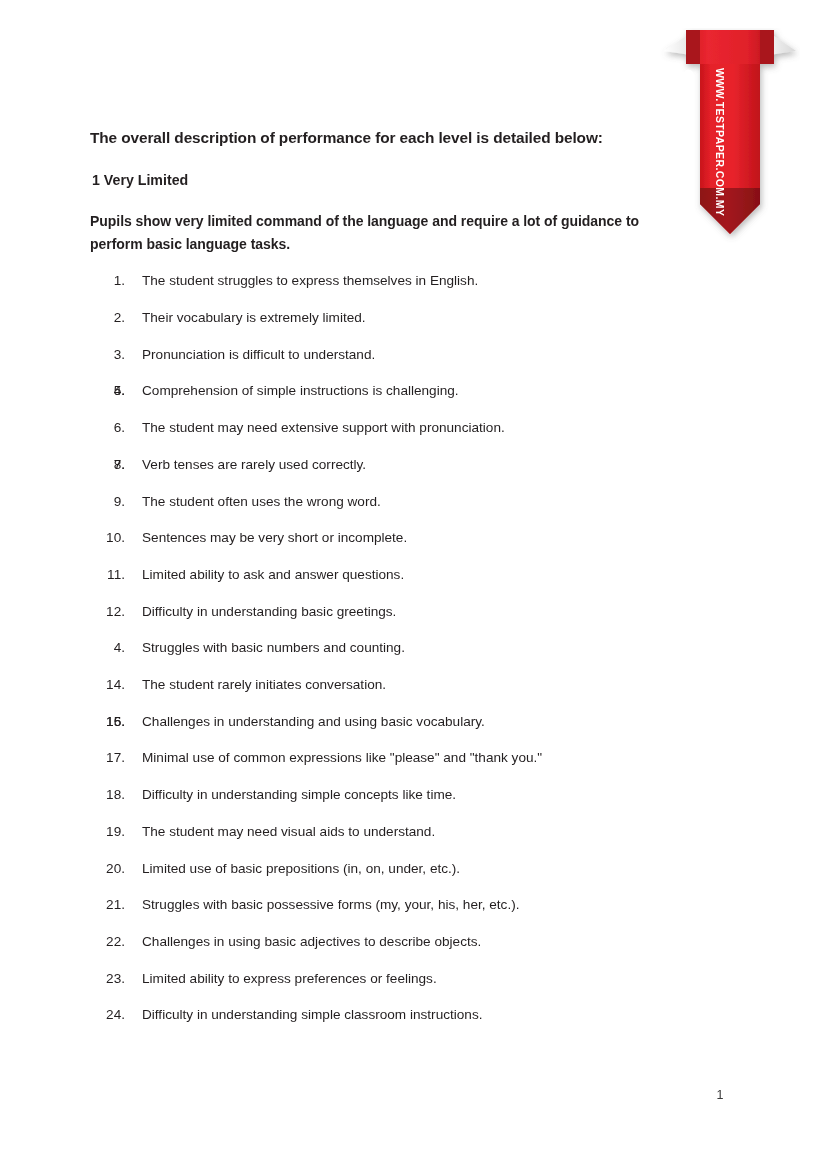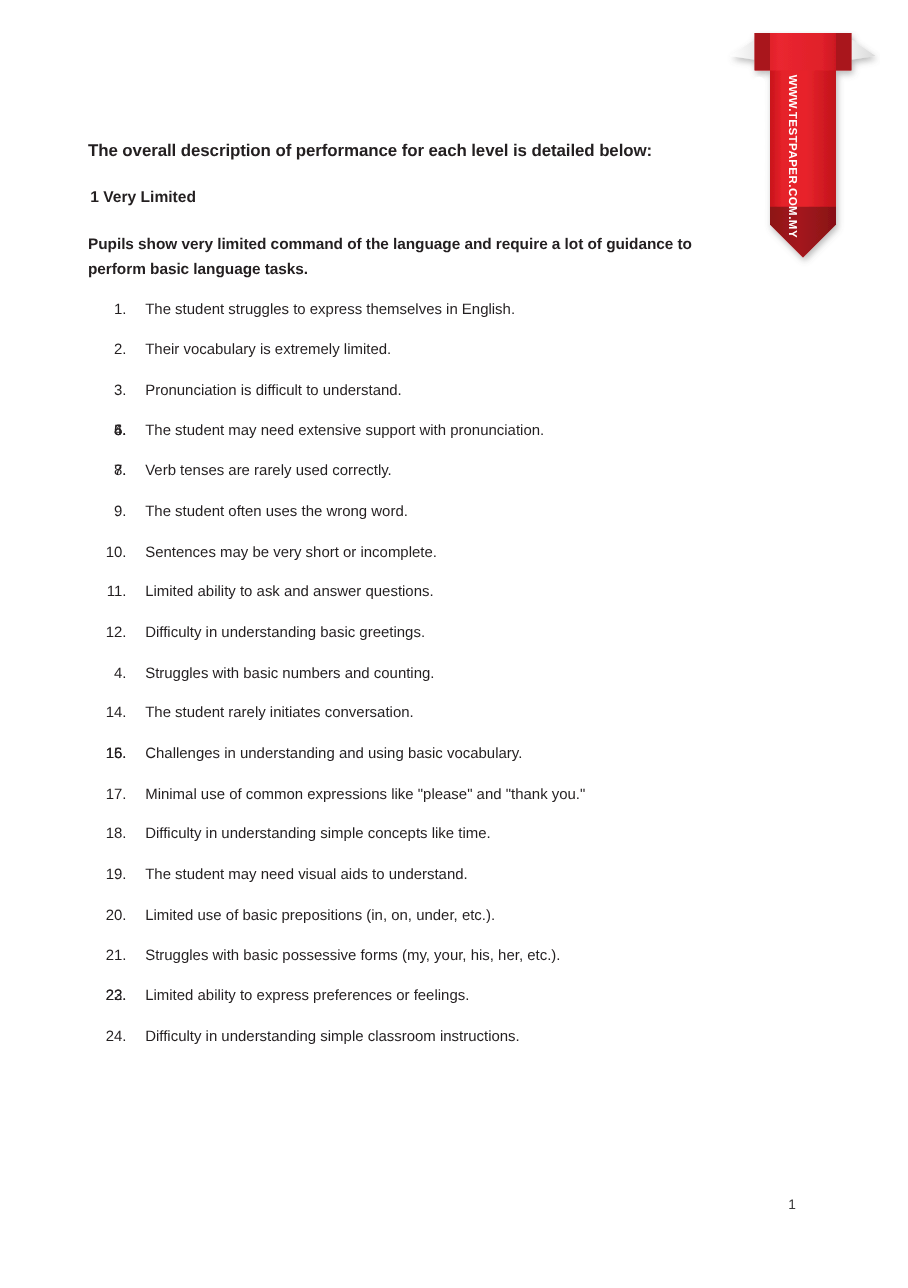--- a/index.html
+++ b/index.html
@@ -56,21 +56,21 @@
     left: 66px;
     top: 40px;
     font-size: 10.5px;
     letter-spacing: 0.4px;
     transform: rotate(90deg);
   }
 
   
   .doc {
     position: absolute;
-    left: 80px;
+    left: 90px;
     top: 128px;
     width: 600px;
   }
   .doc-heading {
     font-size: 15.4px;
     font-weight: bold;
     line-height: 1.35;
     margin: 0 0 22px 0;
     letter-spacing: -0.1px;
   }
@@ -178,37 +178,37 @@
 
   <div class="doc">
     <p class="doc-heading">The overall description of performance for each level is detailed below:</p>
     <p class="level-title">1 Very Limited</p>
     <p class="level-desc">Pupils show very limited command of the language and require a lot of guidance to perform basic language tasks.</p>
     <ol class="points" id="points-list">
         <li><span class="num">1.</span><span>The student struggles to express themselves in English.</span></li>
         <li><span class="num">2.</span><span>Their vocabulary is extremely limited.</span></li>
         <li><span class="num">3.</span><span>Pronunciation is difficult to understand.</span></li>
         <li><span class="num">4.</span></li>
-        <li><span class="num">5.</span></li>
+        <li><span class="num">5.</span><span>Comprehension of simple instructions is challenging.</span></li>
         <li><span class="num">6.</span><span>The student may need extensive support with pronunciation.</span></li>
         <li><span class="num">7.</span></li>
         <li><span class="num">8.</span><span>Verb tenses are rarely used correctly.</span></li>
         <li><span class="num">9.</span><span>The student often uses the wrong word.</span></li>
         <li><span class="num">10.</span><span>Sentences may be very short or incomplete.</span></li>
         <li><span class="num">11.</span><span>Limited ability to ask and answer questions.</span></li>
         <li><span class="num">12.</span><span>Difficulty in understanding basic greetings.</span></li>
         <li><span class="num">4.</span><span>Struggles with basic numbers and counting.</span></li>
         <li><span class="num">14.</span><span>The student rarely initiates conversation.</span></li>
         <li><span class="num">15.</span></li>
         <li><span class="num">16.</span><span>Challenges in understanding and using basic vocabulary.</span></li>
         <li><span class="num">17.</span><span>Minimal use of common expressions like "please" and "thank you."</span></li>
         <li><span class="num">18.</span><span>Difficulty in understanding simple concepts like time.</span></li>
         <li><span class="num">19.</span><span>The student may need visual aids to understand.</span></li>
         <li><span class="num">20.</span><span>Limited use of basic prepositions (in, on, under, etc.).</span></li>
         <li><span class="num">21.</span><span>Struggles with basic possessive forms (my, your, his, her, etc.).</span></li>
-        <li><span class="num">22.</span></li>
+        <li><span class="num">22.</span><span>Challenges in using basic adjectives to describe objects.</span></li>
         <li><span class="num">23.</span><span>Limited ability to express preferences or feelings.</span></li>
         <li><span class="num">24.</span><span>Difficulty in understanding simple classroom instructions.</span></li>
       </ol>
   </div>
 
   <div class="page-number">1</div>
 </div>
 
 </body></html>

